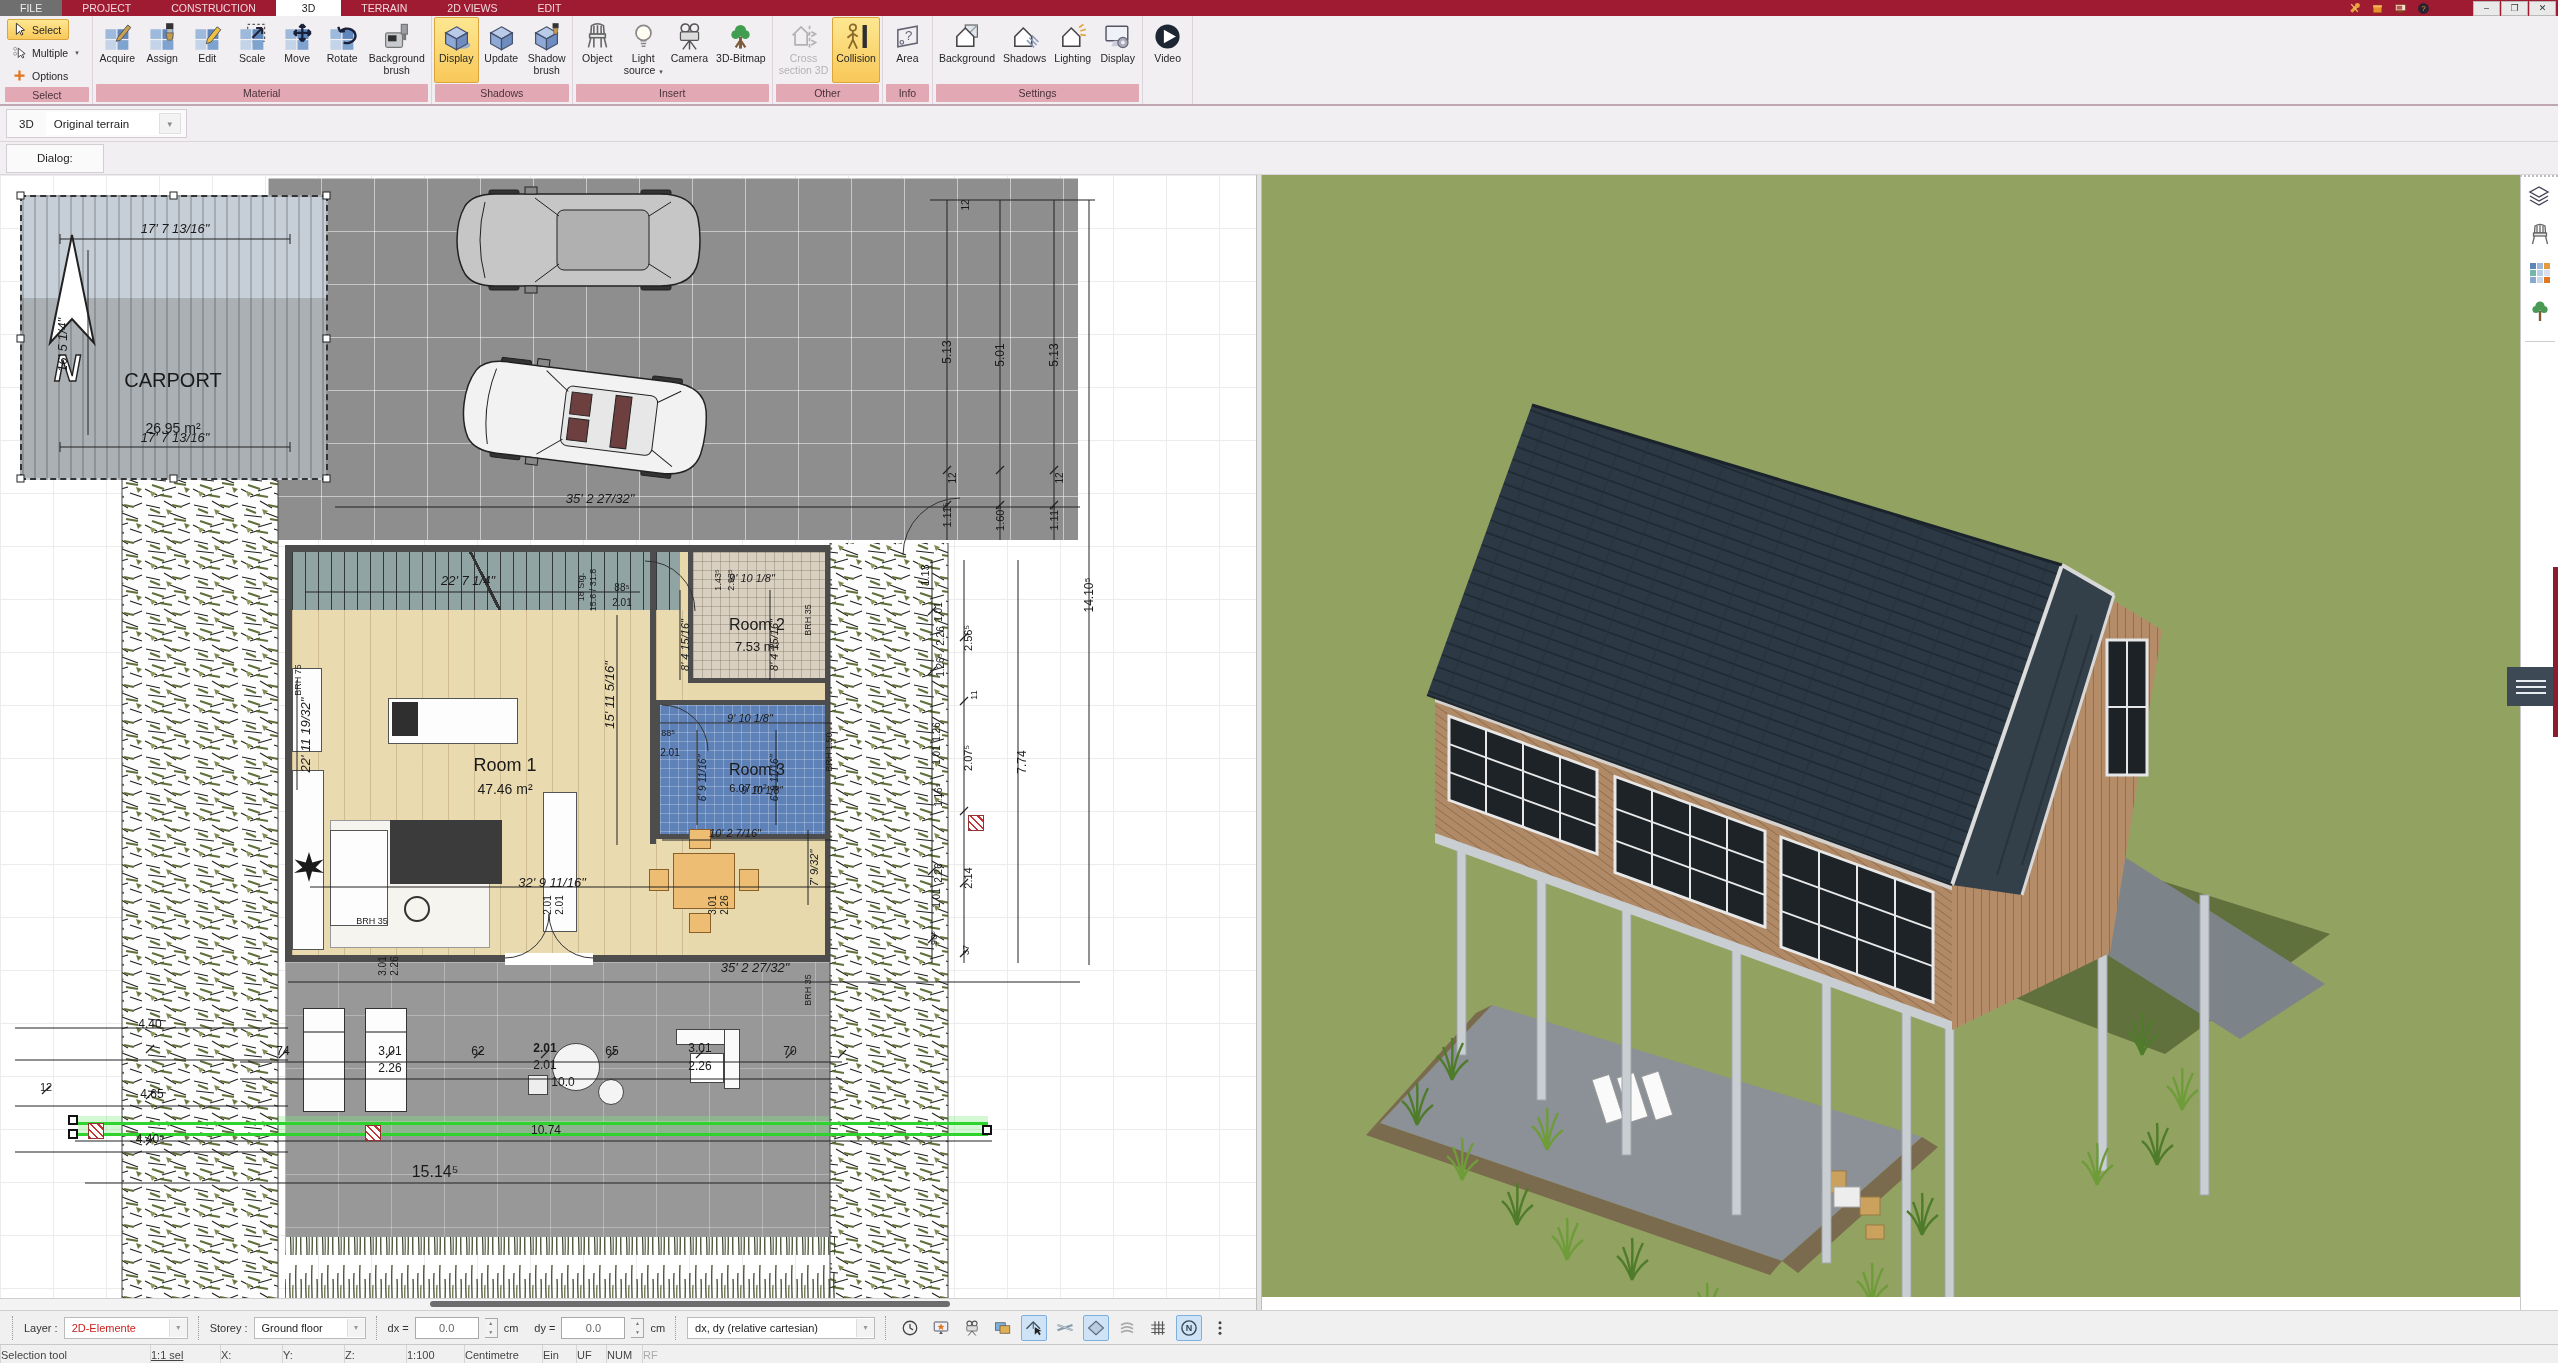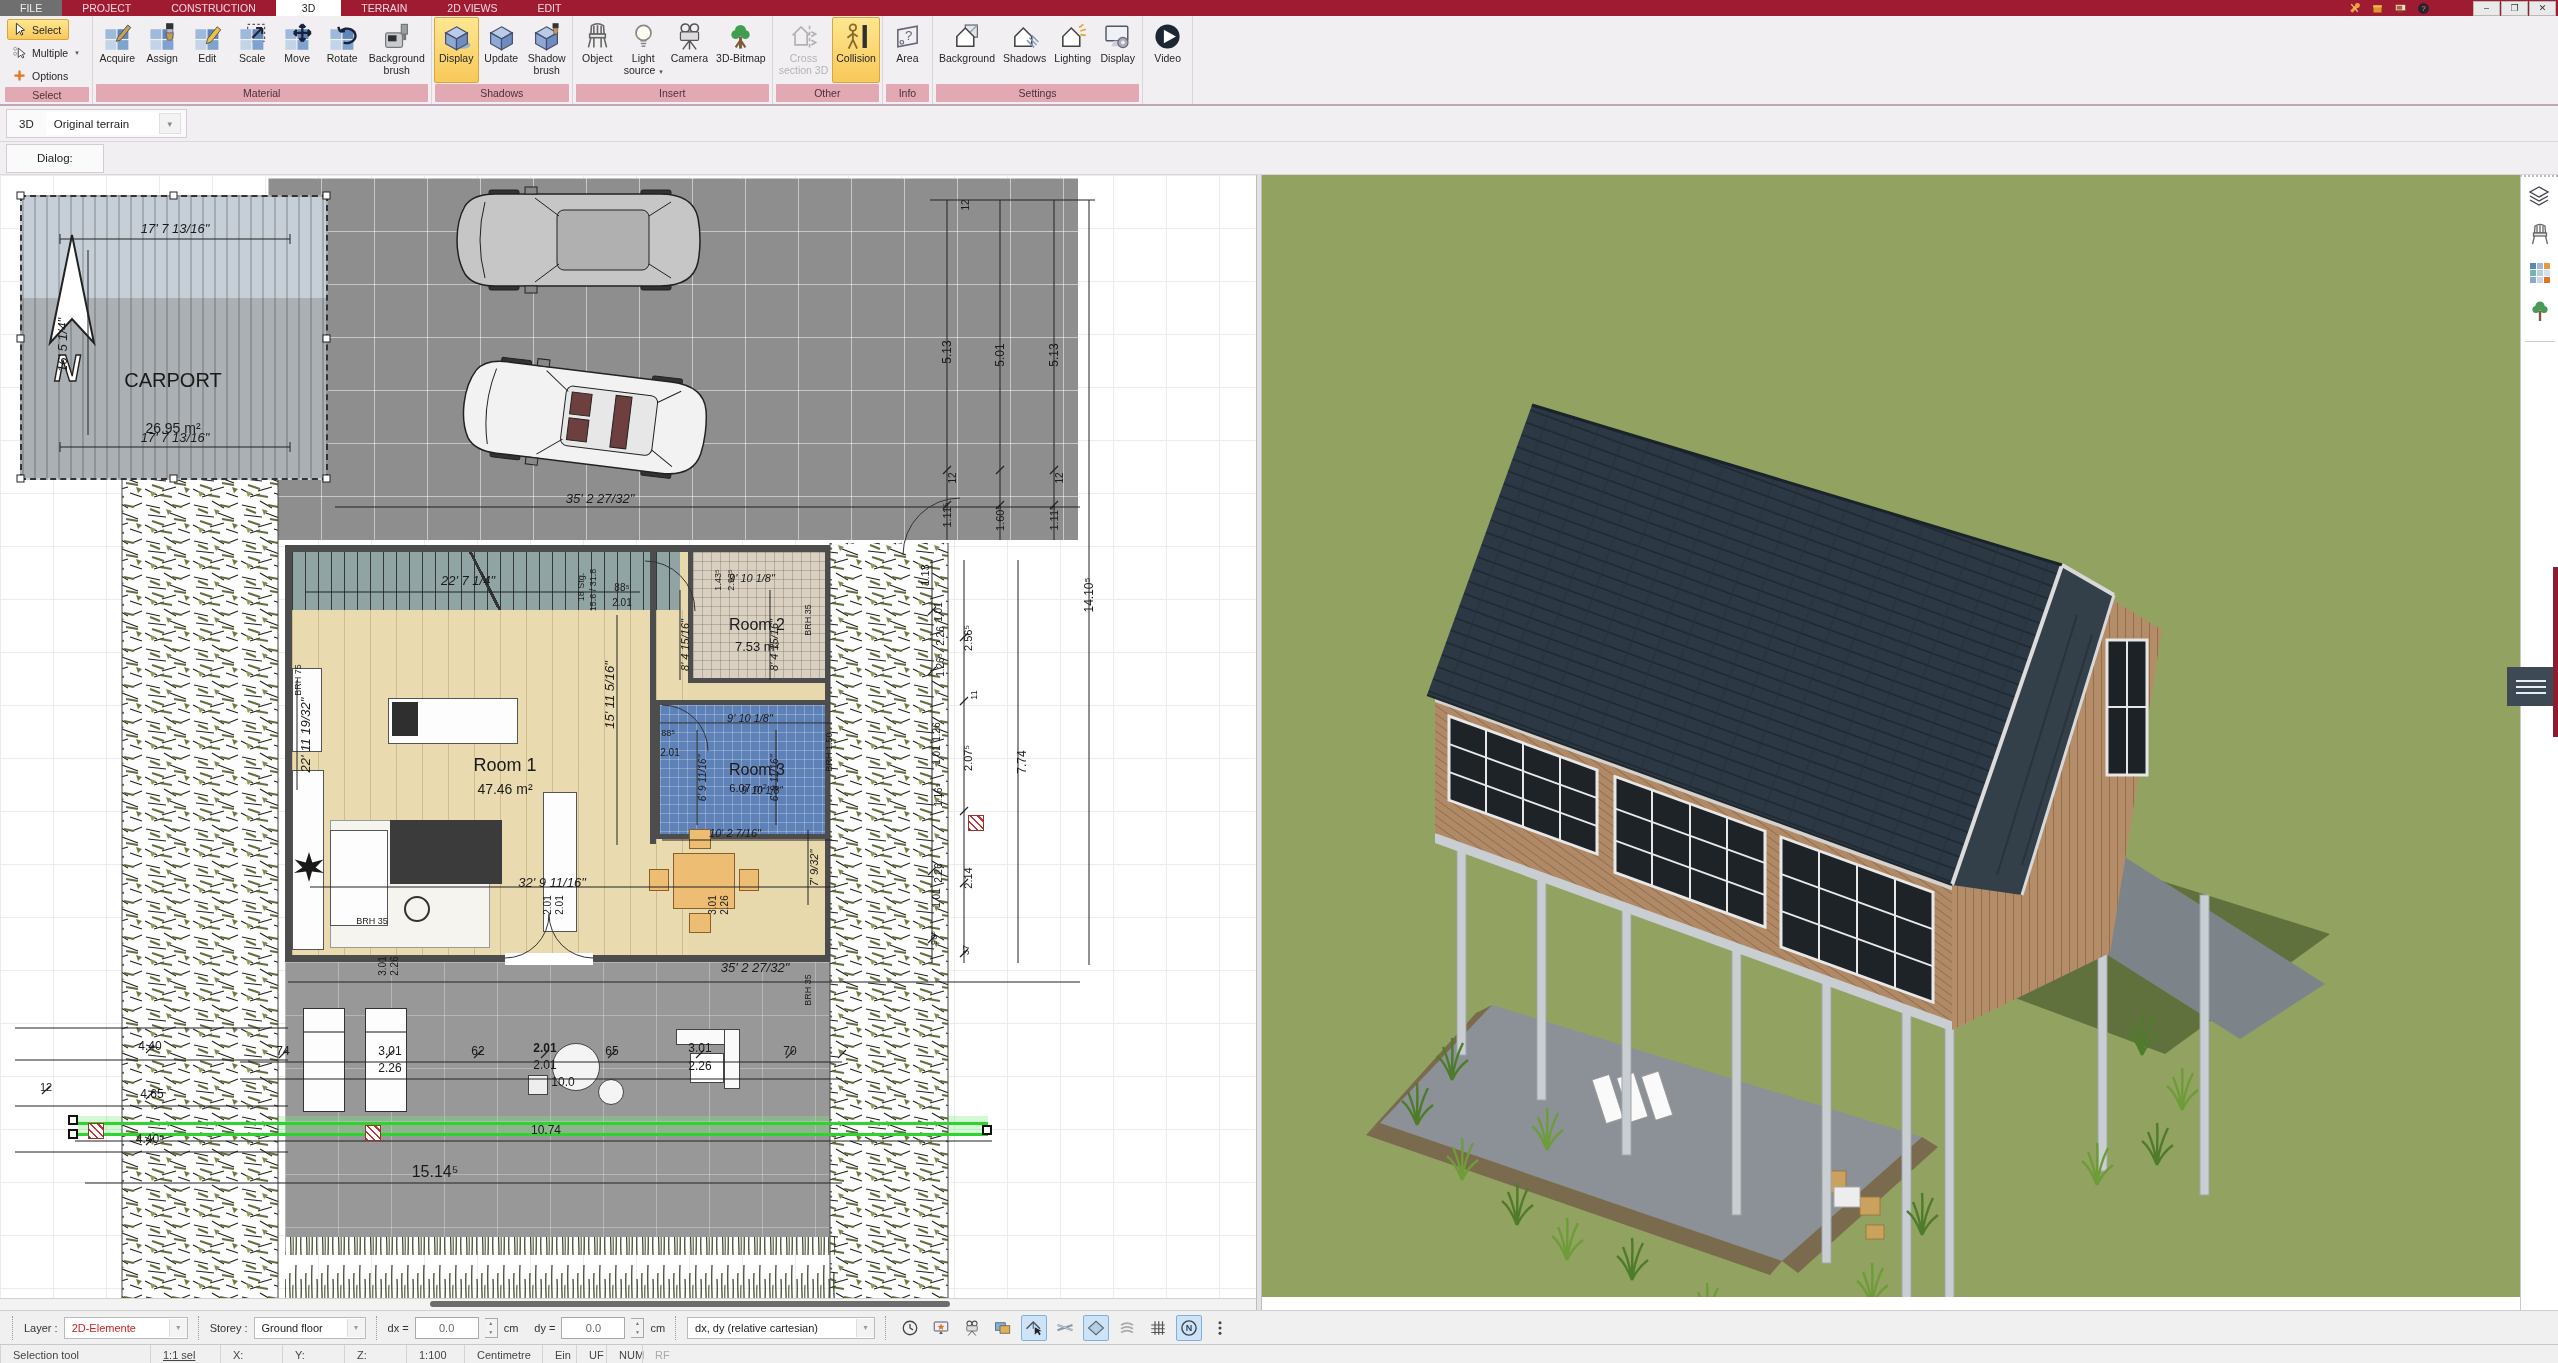--- a/index.html
+++ b/index.html
@@ -82,21 +82,21 @@
   .bb-label{color:#333;}
   .bb-combo{height:22px;background:#fff;border:1px solid #bbb;display:flex;align-items:center;justify-content:space-between;padding-left:7px;box-sizing:border-box;}
   .bb-combo .chev{width:17px;height:18px;background:#f3f3f3;border-left:1px solid #ddd;display:flex;align-items:center;justify-content:center;color:#999;font-size:8px;}
   .num-input{width:62px;height:20px;background:#fff;border:1px solid #a9a9a9;color:#666;display:flex;align-items:center;justify-content:center;font-size:11px;}
   .spin{display:flex;flex-direction:column;width:13px;height:20px;border:1px solid #a9a9a9;border-left:none;box-sizing:border-box;}
   .spin span{flex:1;font-size:5px;color:#777;display:flex;align-items:center;justify-content:center;background:#f2f2f2;}
   .bt-ico{width:24px;height:24px;display:flex;align-items:center;justify-content:center;border:1px solid transparent;border-radius:2px;}
   .bt-ico.active{background:#cfe3f6;border-color:#7fb0dd;}
   #statusbar{height:19px;background:#f0f0f0;border-top:1px solid #c8c8c8;display:flex;align-items:stretch;font-size:11px;color:#333;}
   #status-left{flex:1;display:flex;align-items:center;padding-left:8px;}
-  .st-cell{display:flex;align-items:center;padding-left:12px;border-left:1px solid #d4d4d4;color:#444;box-sizing:border-box;}
+  .st-cell{display:flex;align-items:center;padding-left:0;border-left:1px solid #d4d4d4;color:#444;box-sizing:border-box;}
 </style>
 </head>
 <body>
 
 <div id="app">
 
   <div id="tabbar">
     <div id="menu-tabs" style="display:flex">
         <div class="tab file">FILE</div>
         <div class="tab">PROJECT</div>
@@ -664,21 +664,21 @@
           <span class="plbl" style="left: 478px; top: 876px; font-size: 12px; transform: translate(-50%, -50%);">62</span>
           <span class="plbl" style="left: 545px; top: 873px; font-size: 12px; font-weight: 700; transform: translate(-50%, -50%);">2.01</span>
           <span class="plbl" style="left: 545px; top: 890px; font-size: 12px; transform: translate(-50%, -50%);">2.01</span>
           <span class="plbl" style="left: 612px; top: 876px; font-size: 12px; transform: translate(-50%, -50%);">65</span>
           <span class="plbl" style="left: 700px; top: 873px; font-size: 12px; transform: translate(-50%, -50%);">3.01</span>
           <span class="plbl" style="left: 700px; top: 891px; font-size: 12px; transform: translate(-50%, -50%);">2.26</span>
           <span class="plbl" style="left: 790px; top: 876px; font-size: 12px; transform: translate(-50%, -50%);">70</span>
           <span class="plbl" style="left: 563px; top: 907px; font-size: 12px; transform: translate(-50%, -50%);">10.0</span>
           <span class="plbl" style="left: 546px; top: 955px; font-size: 12px; transform: translate(-50%, -50%);">10.74</span>
           <span class="plbl" style="left: 435px; top: 997px; font-size: 16px; transform: translate(-50%, -50%);">15.14⁵</span>
-          <span class="plbl" style="left: 150px; top: 871px; font-size: 12px; transform: translate(-50%, -50%);">4.40</span>
+          <span class="plbl" style="left: 150px; top: 849px; font-size: 12px; transform: translate(-50%, -50%);">4.40</span>
           <span class="plbl" style="left: 152px; top: 919px; font-size: 12px; transform: translate(-50%, -50%);">4.65</span>
           <span class="plbl" style="left: 150px; top: 964px; font-size: 12px; transform: translate(-50%, -50%);">4.40⁵</span>
           <span class="plbl" style="left: 46px; top: 912px; font-size: 11px; transform: translate(-50%, -50%);">12</span>
         </div>
       <div class="abs" id="plan-hscroll"></div>
       <div class="abs" id="plan-hthumb"></div>
     </div>
 
     <div id="splitter"></div>
 

